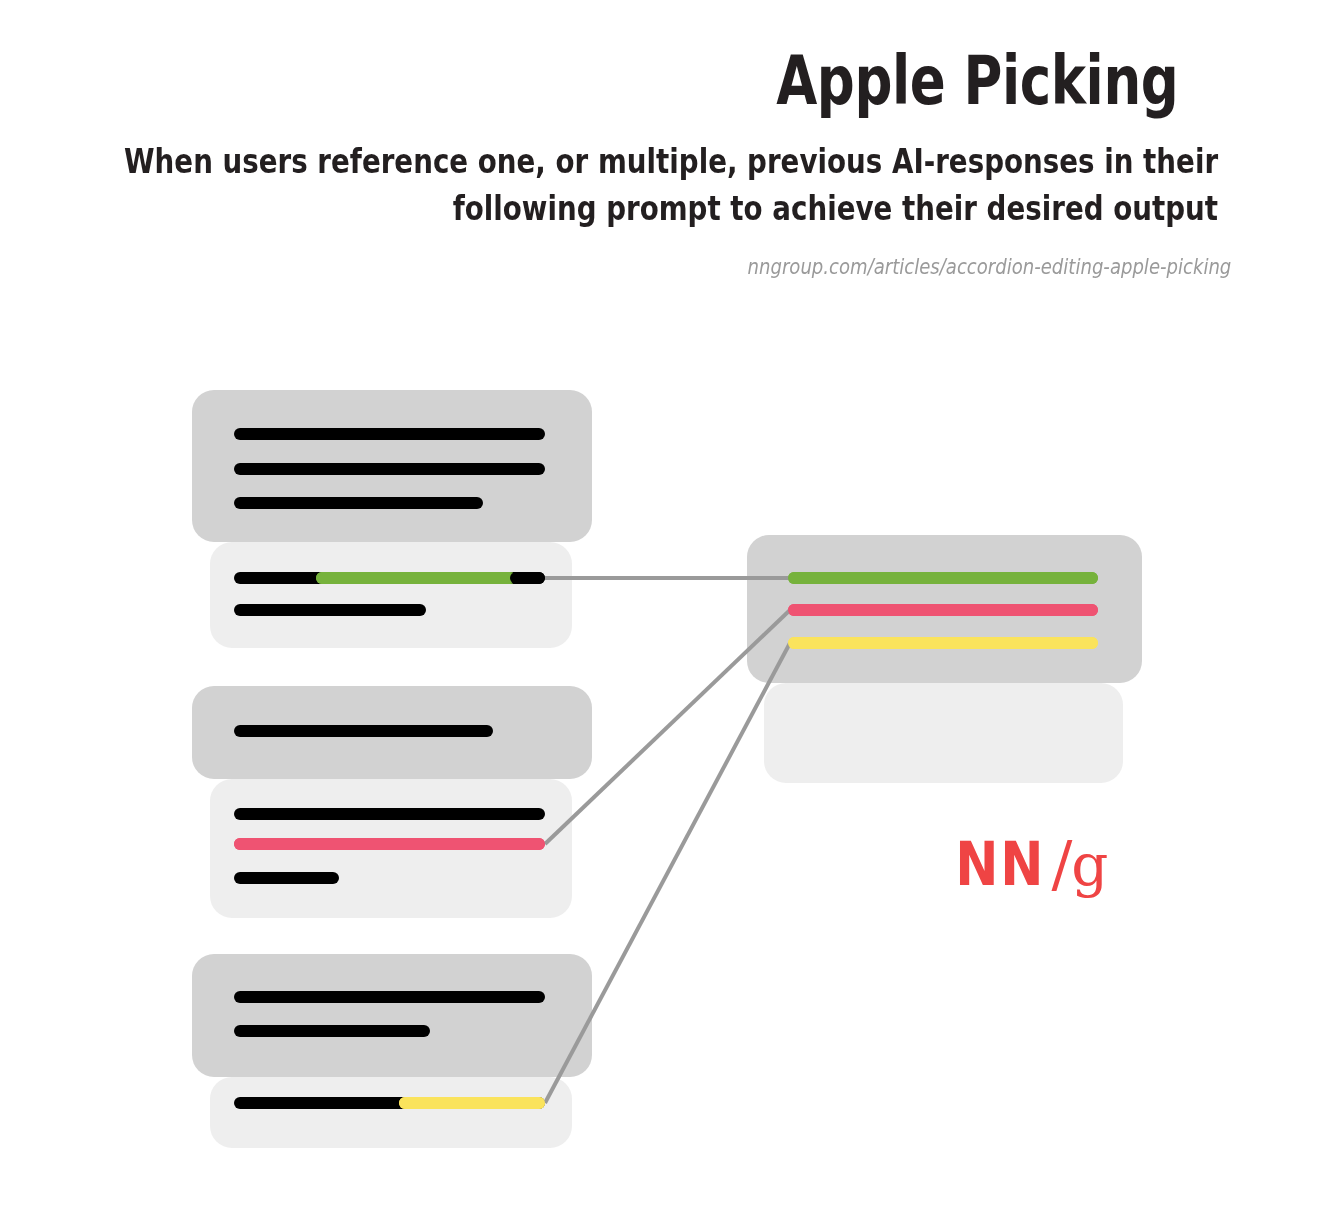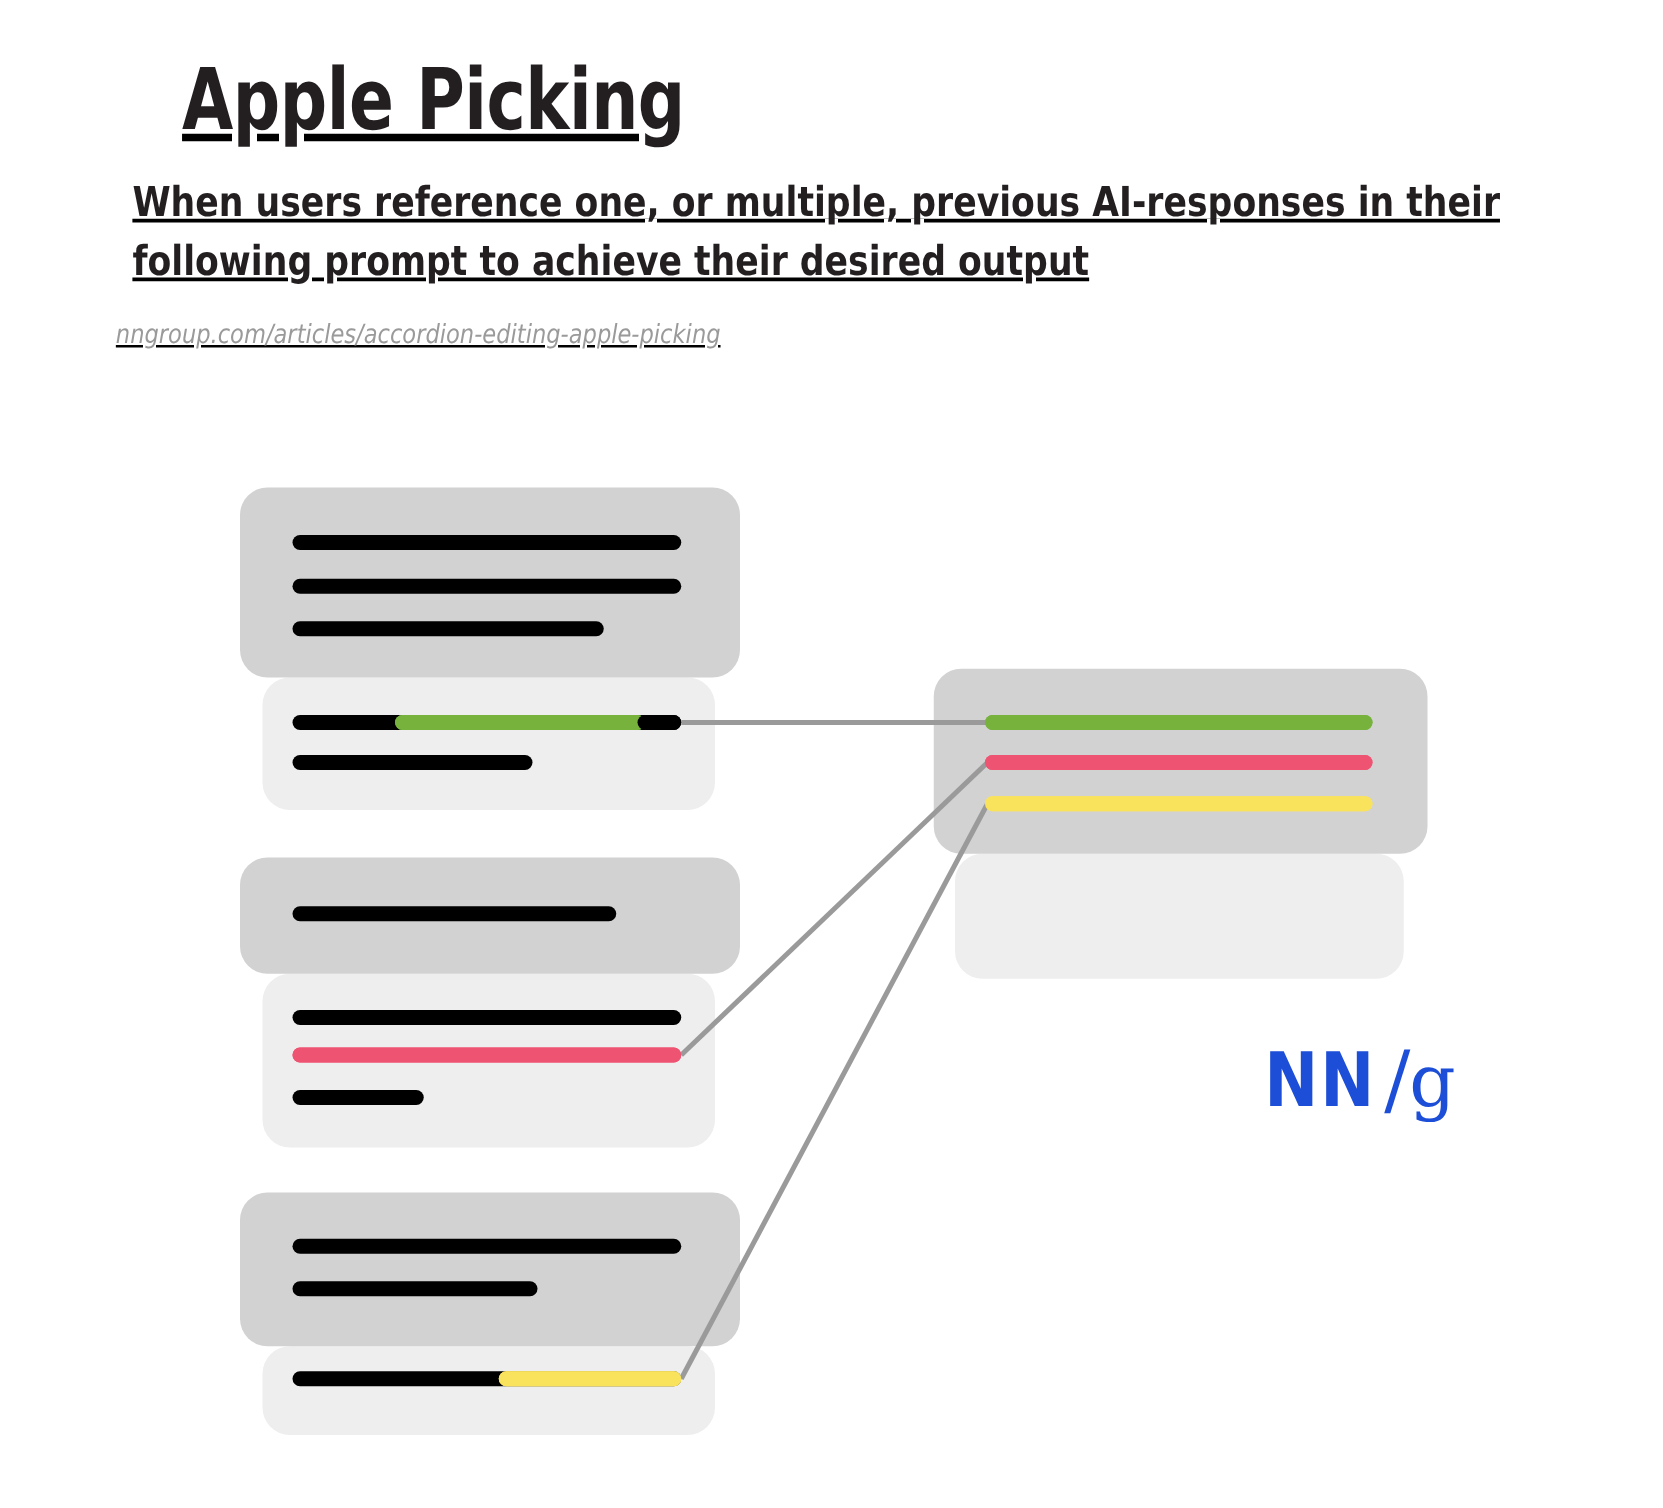--- a/index.html
+++ b/index.html
@@ -19,22 +19,21 @@
     background: #ffffff;
     overflow: hidden;
   }
 
   
   .header {
     position: absolute;
     left: 0;
     top: 0;
     width: 1324px;
-    text-align: left;
-    text-decoration: underline;
+    text-align: right;
   }
   .title {
     margin: 0;
     padding-top: 44px;
     font-family: "DejaVu Sans", sans-serif;
     font-size: 68px;
     font-weight: 700;
     letter-spacing: -0.5px;
     color: #231f20;
     line-height: 1.08;
@@ -112,26 +111,26 @@
   .bar-seg {
     position: absolute;
     top: 0;
     height: 12px;
     border-radius: 6px;
   }
 
   
   .logo {
     position: absolute;
-    left: 1004px;
+    left: 948px;
     top: 827px;
     height: 70px;
     display: flex;
     align-items: baseline;
-    color: #1d4ed8;
+    color: #ef4444;
     z-index: 4;
   }
   .logo .nn {
     font-family: "DejaVu Sans", sans-serif;
     font-size: 60px;
     font-weight: 700;
     letter-spacing: 2px;
     transform: scaleX(0.86);
     transform-origin: left baseline;
   }

